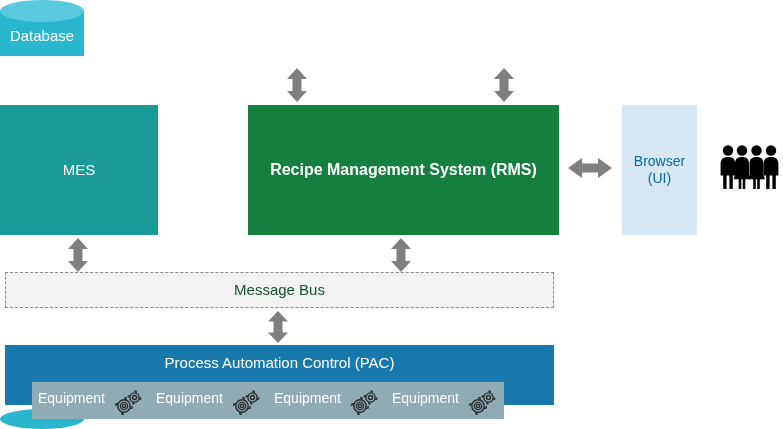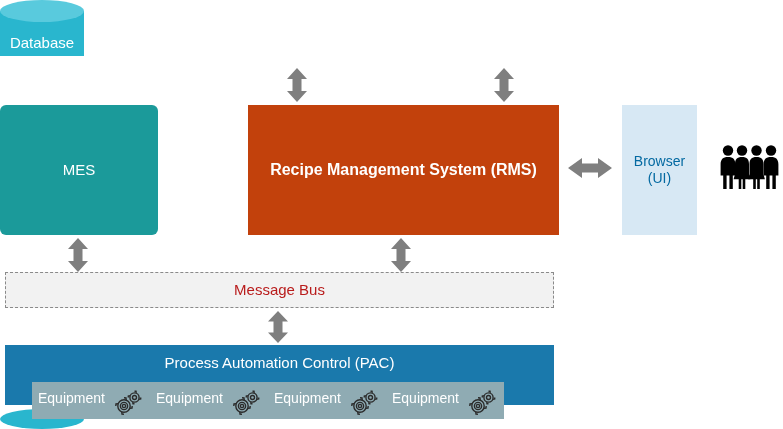--- a/index.html
+++ b/index.html
@@ -69,51 +69,50 @@
     left: 0;
     top: 0;
     width: 84px;
     height: 22px;
     background: #59cadd;
     border-radius: 50% / 50%;
   }
   #database .cyl-label {
     position: absolute;
     left: 0;
-    top: 7px;
+    top: 0;
     width: 84px;
     height: 64px;
     display: flex;
     align-items: center;
     justify-content: center;
     color: #ffffff;
     font-size: 15px;
     padding-top: 6px;
     box-sizing: border-box;
   }
 
   
   #mes {
     left: 0px;
     top: 105px;
     width: 158px;
     height: 130px;
     background: #1b9a9a;
     color: #ffffff;
     font-size: 15px;
-    border-radius: 6px;
   }
 
   
   #rms {
     left: 248px;
     top: 105px;
     width: 311px;
     height: 130px;
-    background: #c2410c;
+    background: #15803d;
     color: #ffffff;
     font-size: 16px;
     font-weight: bold;
   }
 
   
   #browser {
     left: 622px;
     top: 105px;
     width: 75px;
@@ -133,21 +132,21 @@
   }
 
   
   #message-bus {
     left: 5px;
     top: 272px;
     width: 549px;
     height: 36px;
     background: #f2f2f2;
     border: 1px dashed #8a8a8a;
-    color: #b91c1c;
+    color: #14532d;
     font-size: 15px;
   }
 
   
   #pac {
     left: 5px;
     top: 345px;
     width: 549px;
     height: 60px;
     background: #1a79ac;

